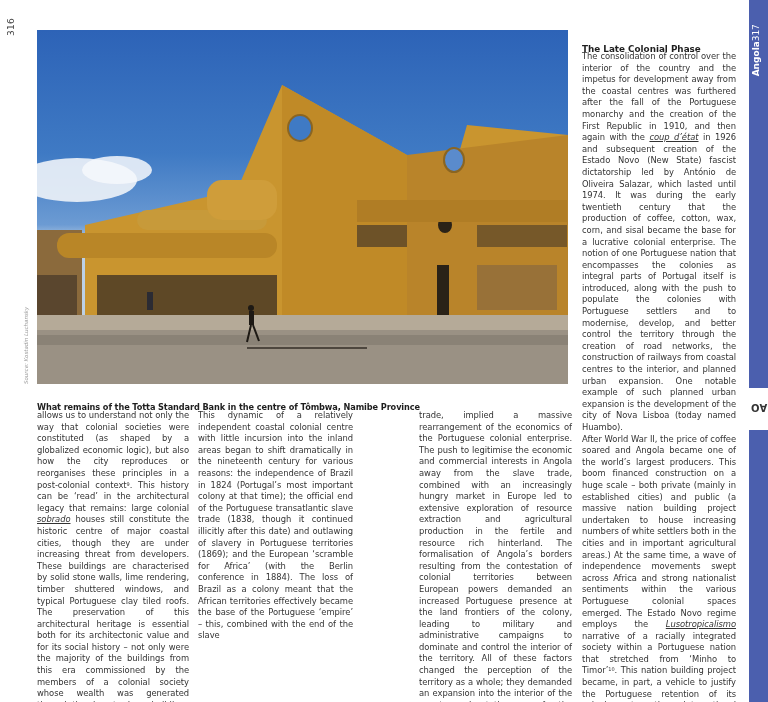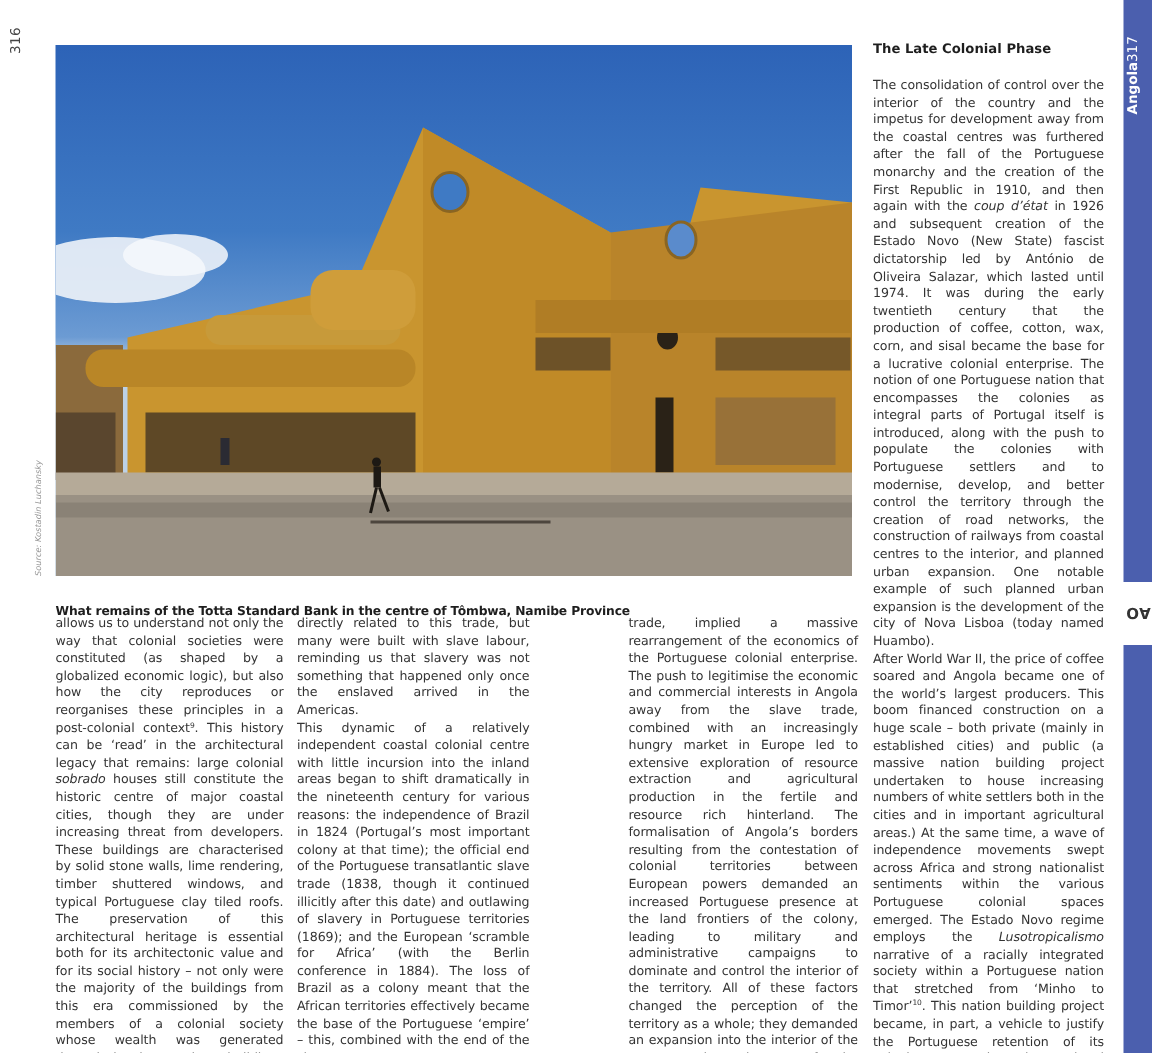--- a/index.html
+++ b/index.html
@@ -50,24 +50,24 @@
   .col {
     position:absolute; font-size:8.4px; line-height:11.6px; color:#333;
     text-align:justify; hyphens:manual; letter-spacing:-0.05px;
   }
   .col p { margin:0; }
   .col1 { left:37px; top:410px; width:152px; }
   .col2 { left:198px; top:410px; width:155px; }
   .col3 { left:419px; top:410px; width:153px; }
   .col4 { left:582px; top:51px; width:154px; }
   .heading {
-    position:absolute; left:582px; top:28px; width:160px;
+    position:absolute; left:582px; top:44px; width:160px;
     font-size:8.8px; font-weight:bold; color:#1e1e1e;
   }
-  em { font-style:italic; }
+  em { font-style:italic;text-decoration:underline; }
   sup { font-size:5px; vertical-align:top; position:relative; top:-1px; }
 </style>
 </head>
 <body>
 
 <div class="page-num-left">316</div>
 
 <div class="side-tab">
   <div class="band-top"></div>
   <div class="label"><span>Angola</span><span class="pg">317</span></div>
@@ -109,21 +109,20 @@
 </div>
 
 <div class="credit">Source: Kostadin Luchansky</div>
 <div class="caption">What remains of the Totta Standard Bank in the centre of Tômbwa, Namibe Province</div>
 
 <div class="col col1">
   <p><span>allows us to understand not only the way that colonial societies were constituted (as shaped by a globalized economic logic), but also how the city reproduces or reorganises these principles in a post-colonial context</span><sup>9</sup><span>. This history can be ‘read’ in the architectural legacy that remains: large colonial </span><em>sobrado</em><span> houses still constitute the historic centre of major coastal cities, though they are under increasing threat from developers. These buildings are characterised by solid stone walls, lime rendering, timber shuttered windows, and typical Portuguese clay tiled roofs. The preservation of this architectural heritage is essential both for its architectonic value and for its social history – not only were the majority of the buildings from this era commissioned by the members of a colonial society whose wealth was generated through the slave trade, or buildings that held a function</span></p>
 </div>
 
 <div class="col col2">
-  <p>directly related to this trade, but many were built with slave labour, reminding us that slavery was not something that happened only once the enslaved arrived in the Americas.</p>
   <p>This dynamic of a relatively independent coastal colonial centre with little incursion into the inland areas began to shift dramatically in the nineteenth century for various reasons: the independence of Brazil in 1824 (Portugal’s most important colony at that time); the official end of the Portuguese transatlantic slave trade (1838, though it continued illicitly after this date) and outlawing of slavery in Portuguese territories (1869); and the European ‘scramble for Africa’ (with the Berlin conference in 1884). The loss of Brazil as a colony meant that the African territories effectively became the base of the Portuguese ‘empire’ – this, combined with the end of the slave</p>
 </div>
 
 <div class="col col3">
   <p>trade, implied a massive rearrangement of the economics of the Portuguese colonial enterprise. The push to legitimise the economic and commercial interests in Angola away from the slave trade, combined with an increasingly hungry market in Europe led to extensive exploration of resource extraction and agricultural production in the fertile and resource rich hinterland. The formalisation of Angola’s borders resulting from the contestation of colonial territories between European powers demanded an increased Portuguese presence at the land frontiers of the colony, leading to military and administrative campaigns to dominate and control the interior of the territory. All of these factors changed the perception of the territory as a whole; they demanded an expansion into the interior of the country and set the scene for the changes to come in the early twentieth century.</p>
 </div>
 
 <div class="heading">The Late Colonial Phase</div>
 
 <div class="col col4">

